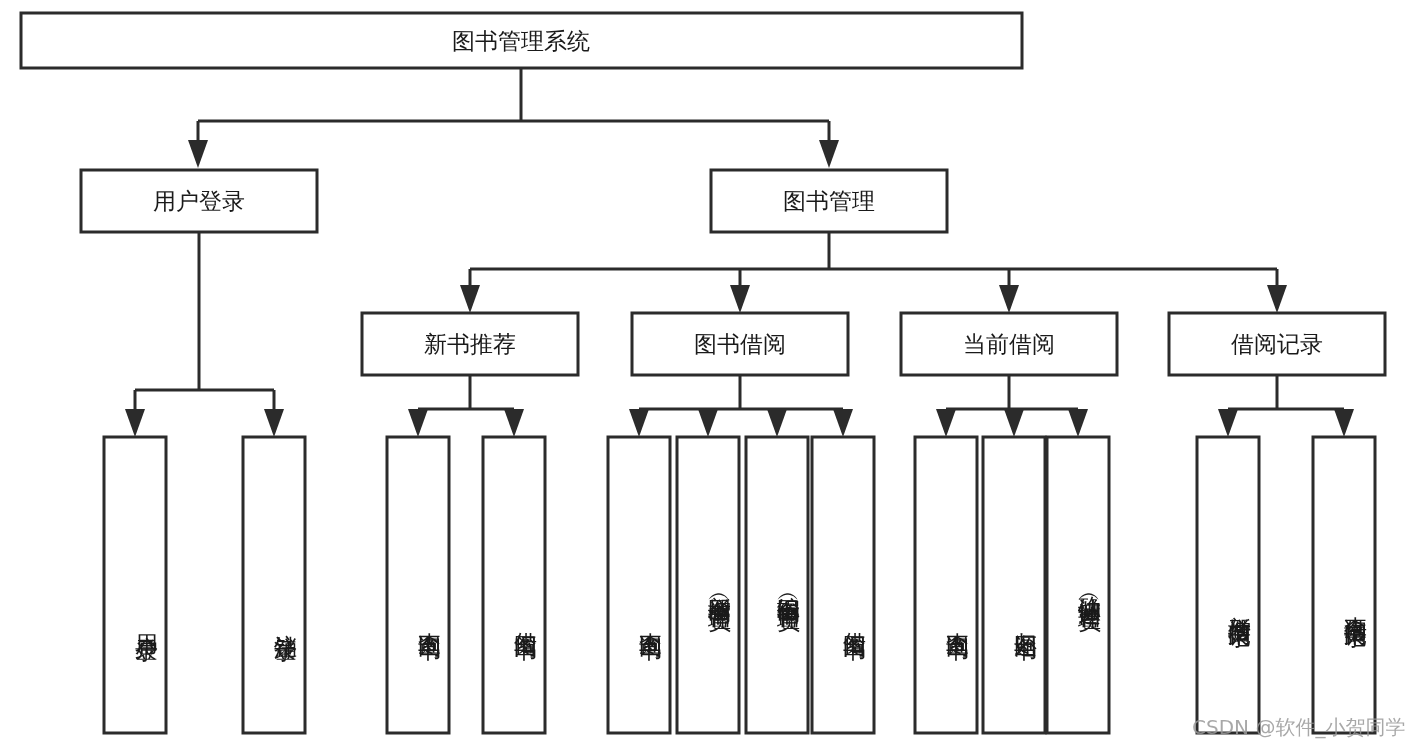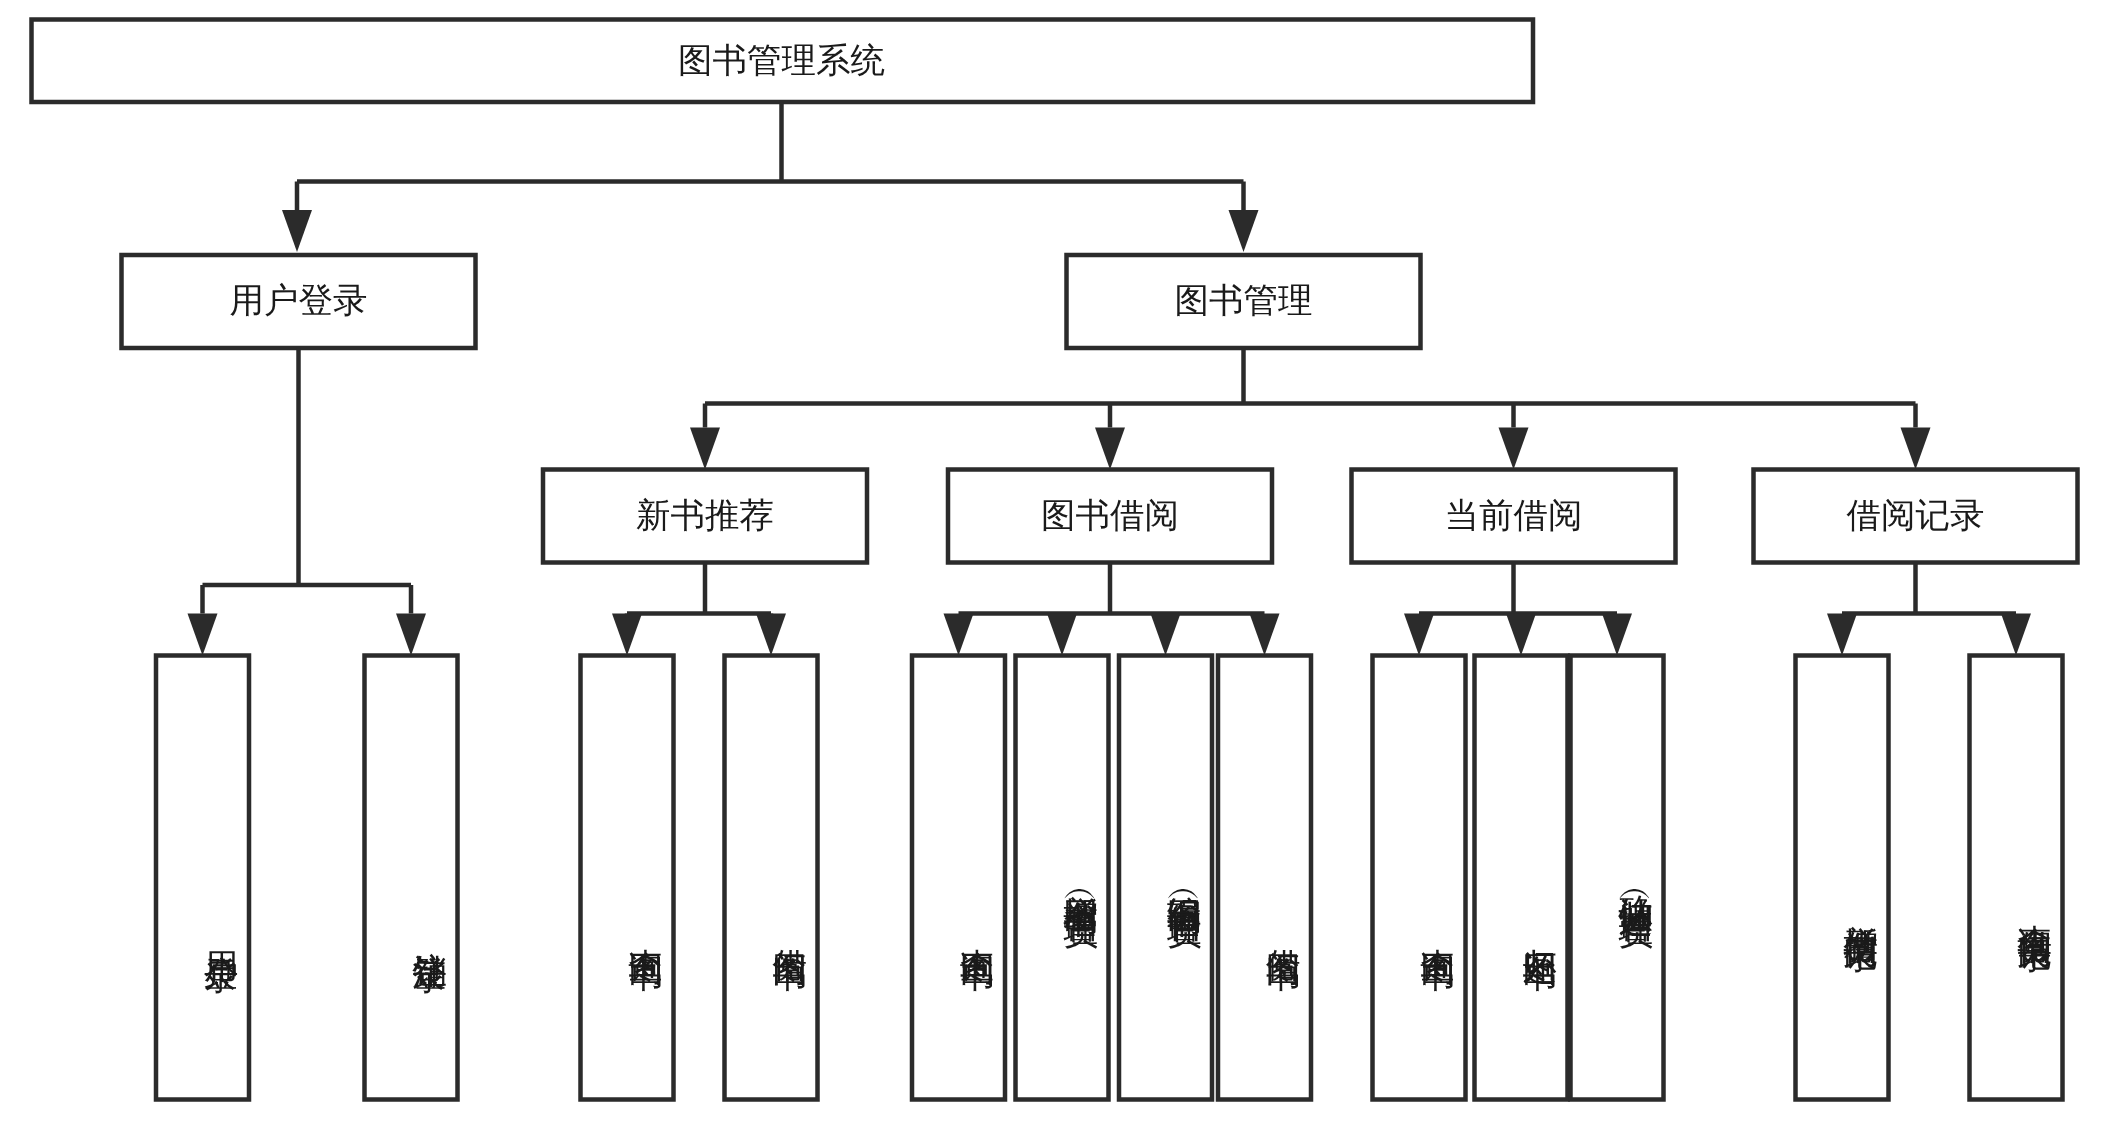--- a/index.html
+++ b/index.html
@@ -209,14 +209,15 @@
   <div class="vlabel" style="left:753px; top:444px; width:48px; height:286px;">编辑图书（管理员）</div>
   <div class="vlabel" style="left:819px; top:505px; width:48px; height:225px;">借阅图书</div>
 
   <div class="vlabel" style="left:922px; top:505px; width:48px; height:225px;">查询图书</div>
   <div class="vlabel" style="left:990px; top:505px; width:48px; height:225px;">归还图书</div>
   <div class="vlabel" style="left:1054px; top:444px; width:48px; height:286px;">确认归还（管理员）</div>
 
   <div class="vlabel" style="left:1204px; top:478px; width:48px; height:252px;">新增借阅记录</div>
   <div class="vlabel" style="left:1320px; top:478px; width:48px; height:252px;">查询借阅记录</div>
 
+  <div class="watermark" style="left:1192px; top:714px;">CSDN @软件_小贺同学</div>
 
 </div>
 
 </body></html>

